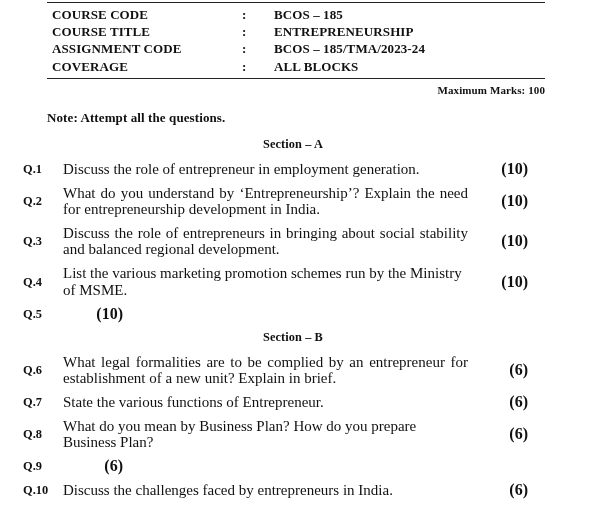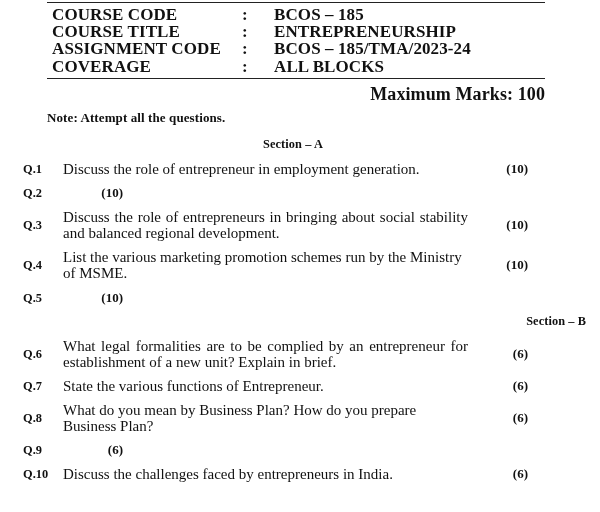--- a/index.html
+++ b/index.html
@@ -32,36 +32,36 @@
     border-top: 1.4px solid #222;
     border-bottom: 1.4px solid #222;
     padding: 3px 0 3px 0;
   }
   .meta-table {
     border-collapse: collapse;
     width: 100%;
   }
   .meta-table td {
     font-weight: bold;
-    font-size: 17px;
+    font-size: 13px;
     line-height: 17.2px;
     padding: 0;
     vertical-align: top;
     letter-spacing: 0.1px;
   }
   .meta-label { width: 190px; padding-left: 5px !important; }
   .meta-colon { width: 32px; }
   .meta-value { }
 
   .max-marks {
     position: absolute;
     right: 55px;
     top: 84px;
     font-weight: bold;
-    font-size: 18px;
+    font-size: 11px;
     letter-spacing: 0.1px;
     white-space: nowrap;
   }
 
   .note-line {
     position: absolute;
     left: 47px;
     top: 110px;
     font-weight: bold;
     font-size: 13px;
@@ -77,21 +77,21 @@
   }
 
   .section-head {
     text-align: center;
     font-weight: bold;
     font-size: 12.3px;
     margin: 0 0 9px 0;
     padding-right: 14px;
     letter-spacing: 0.1px;
   }
-  .section-head.tight-top { margin-top: 6px; text-align: right; }
+  .section-head.tight-top { margin-top: 6px; }
 
   .qrow {
     display: flex;
     align-items: center;
     margin-bottom: 8px;
   }
   .qrow:last-child { margin-bottom: 0; }
 
   .qnum {
     width: 40px;
@@ -112,21 +112,21 @@
     text-justify: inter-word;
     hyphens: none;
   }
   .qtext.single { text-align: left; }
   .qmarks {
     flex: 0 0 60px;
     width: 60px;
     text-align: right;
     padding-right: 28px;
     font-weight: bold;
-    font-size: 13px;
+    font-size: 16px;
     line-height: 16.1px;
     white-space: nowrap;
   }
 </style>
 </head>
 <body>
 
 <div class="page">
 
   <div class="meta-block">
@@ -165,20 +165,21 @@
     <div class="section-head">Section – A</div>
 
     <div class="qrow">
       <div class="qnum">Q.1</div>
       <div class="qtext single">Discuss the role of entrepreneur in employment generation.</div>
       <div class="qmarks">(10)</div>
     </div>
 
     <div class="qrow">
       <div class="qnum">Q.2</div>
+      <div class="qtext">What do you understand by ‘Entrepreneurship’? Explain the need for entrepreneurship development in India.</div>
       <div class="qmarks">(10)</div>
     </div>
 
     <div class="qrow">
       <div class="qnum">Q.3</div>
       <div class="qtext">Discuss the role of entrepreneurs in bringing about social stability and balanced regional development.</div>
       <div class="qmarks">(10)</div>
     </div>
 
     <div class="qrow">

